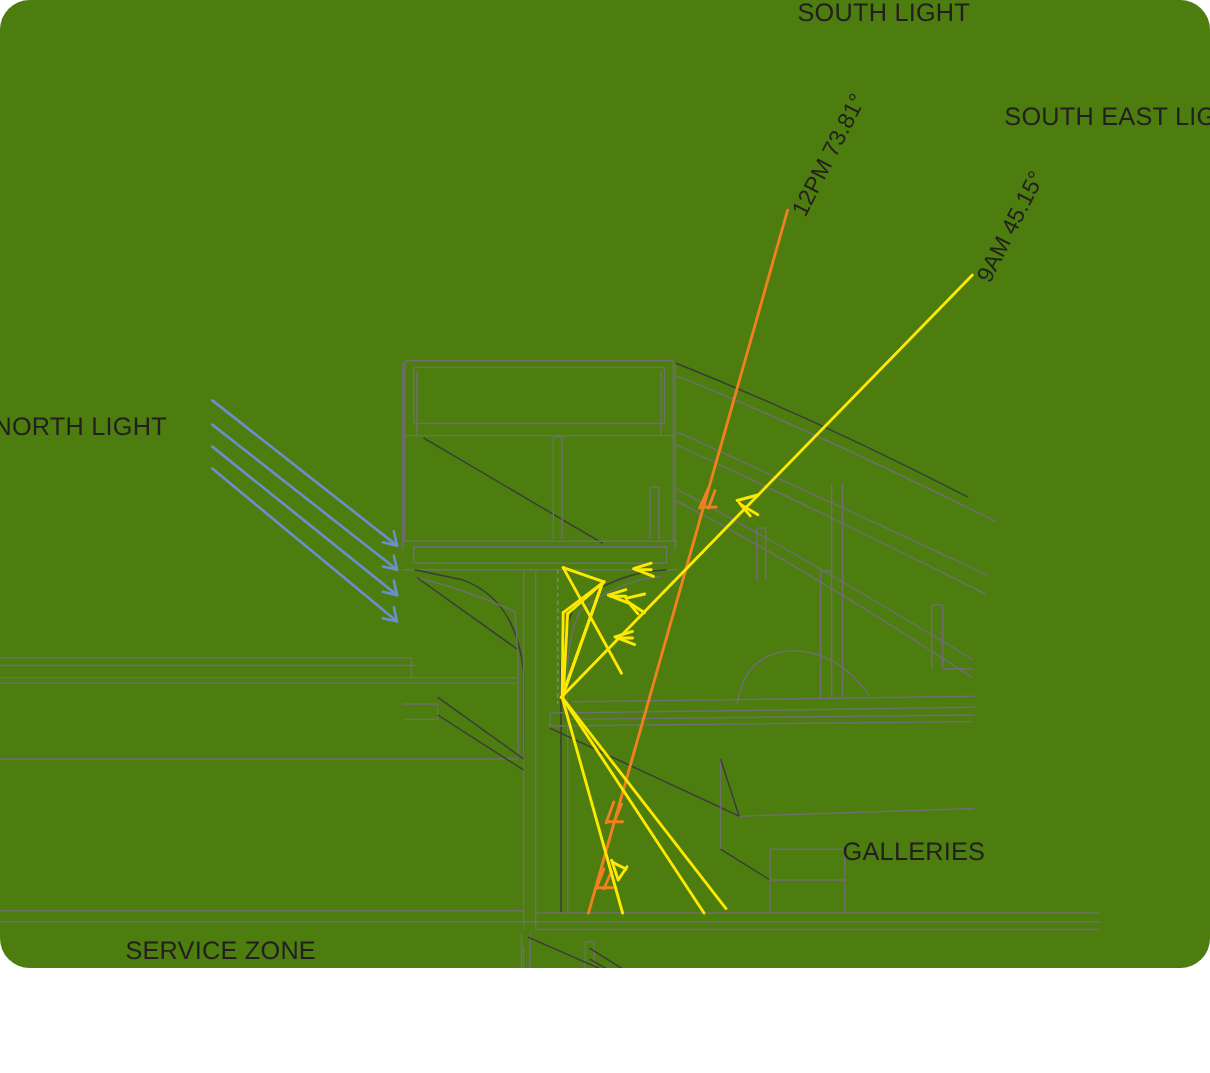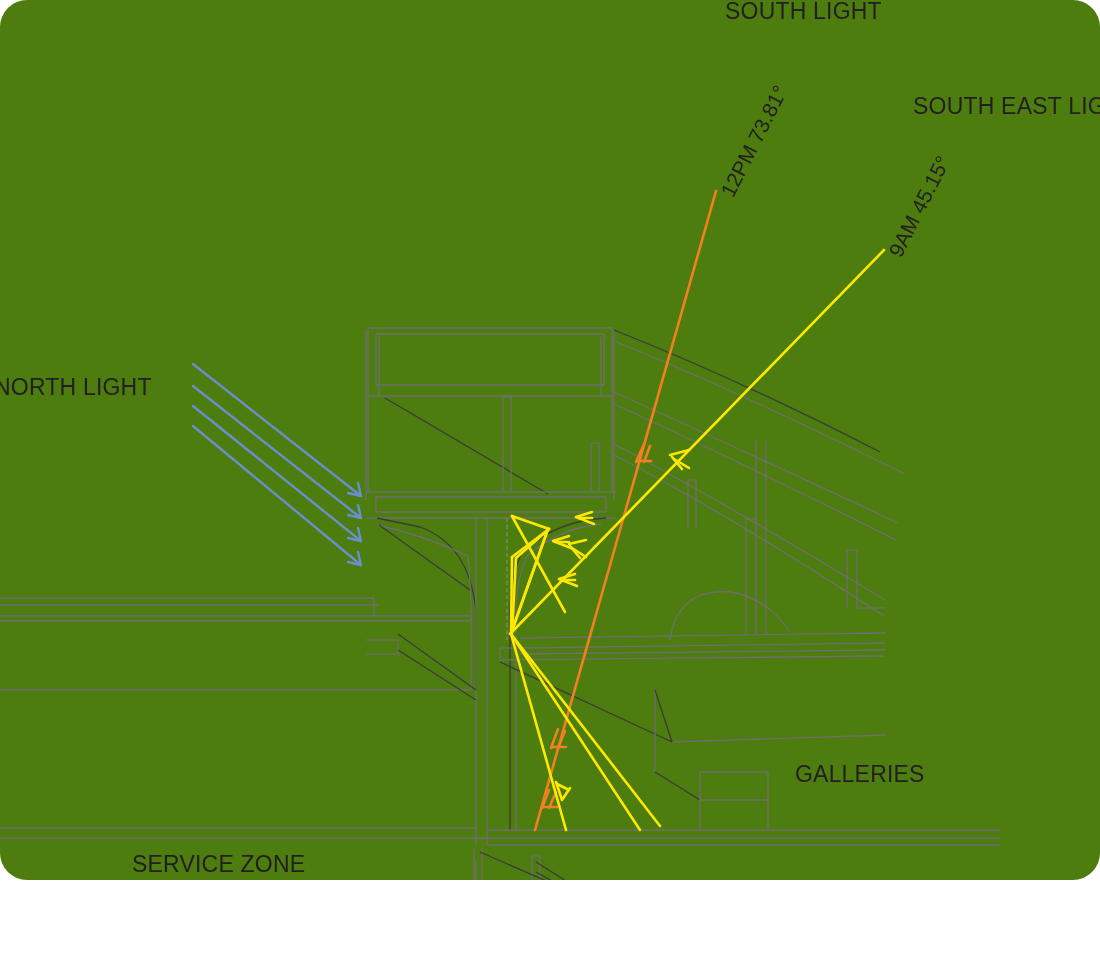--- a/index.html
+++ b/index.html
@@ -32,22 +32,22 @@
     color: #231f20;
     font-family: "Liberation Sans", sans-serif;
     font-size: 23px;
     letter-spacing: 0.2px;
     white-space: nowrap;
     line-height: 1.22;
   }
   #label-south-light      { left: 725px; top: -3px; }
   #label-south-east-light { left: 913px; top: 92px; }
   #label-north-light      { left: -6px;  top: 373px; }
-  #label-galleries        { left: 795px; top: 760px; }
-  #label-service-zone     { left: 114px; top: 850px; margin-left: 18px; }
+  #label-galleries        { left: 766px; top: 760px; }
+  #label-service-zone     { left: 114px; top: 850px; }
   .rot {
     position: absolute;
     color: #231f20;
     font-family: "Liberation Sans", sans-serif;
     font-size: 21px;
     white-space: nowrap;
     transform-origin: 0 0;
   }
   #label-noon-angle { left: 716px; top: 190px; transform: rotate(-63deg); }
   #label-morn-angle { left: 884px; top: 250px; transform: rotate(-63deg); }

